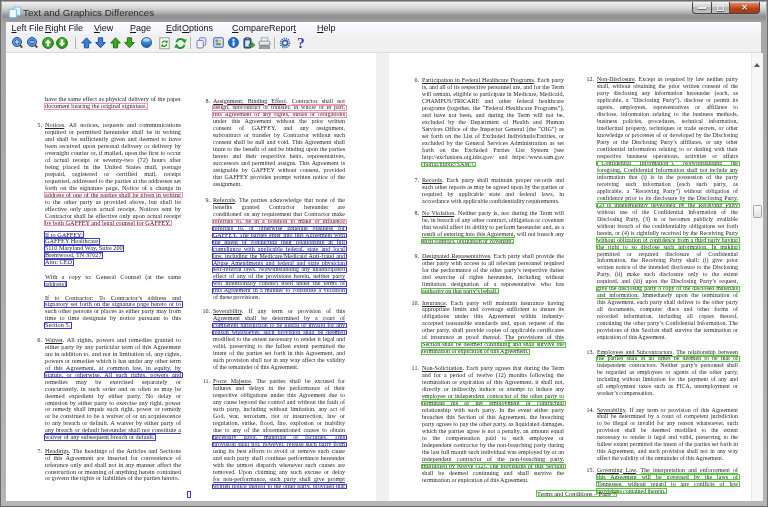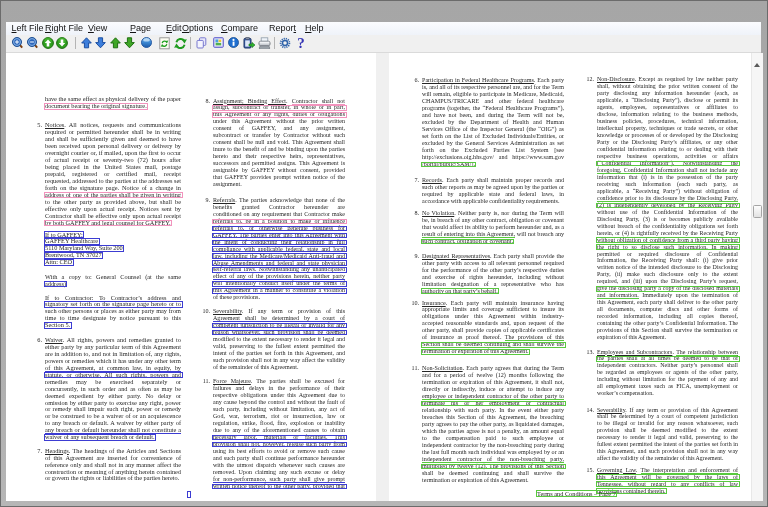--- a/index.html
+++ b/index.html
@@ -41,30 +41,42 @@
 .bx.p{border-color:#f293bd}
 .bx.b{border-color:#3c3cd2}
 .bx.g{border-color:#58c93e}
 .ug{border-bottom:1px solid #58c93e}
 .ub{border-bottom:1px solid #3c3cd2}
 .up{border-bottom:1px solid #f293bd}
 .pilcrow{position:absolute;left:181px;top:437.5px;width:3.5px;height:7px;border:1px solid #3c3cd2}
 .foot{position:absolute;left:148px;top:437.5px;height:6.97px;line-height:6.97px;font-family:"Liberation Serif",serif;font-size:6.3px;color:#1c1c1c}
 </style></head><body>
 <div class="win">
+ <div class="titlebar">
+  <svg class="ticon" width="14" height="13" viewBox="0 0 14 13">
+    <rect x="5.5" y="1" width="7.2" height="8.4" rx="1.2" fill="#e4f3fb" stroke="#7cc0e8" stroke-width="1.1"></rect>
+    <rect x="1.2" y="3.2" width="7.2" height="8.4" rx="1.2" fill="#f2fafd" stroke="#7cc0e8" stroke-width="1.1"></rect>
+  </svg>
+  <span class="ttext">Text and Graphics Differences</span>
+  <div class="wbtns">
+    <div class="wb mn"></div>
+        <div class="wb mx"></div>
+        <div class="wb cl"></div>
+  </div>
+ </div>
  <div class="menubar">
       <span class="mi" style="left:5.5px"><u>L</u>eft File</span>
       <span class="mi" style="left:39px"><u>R</u>ight File</span>
-      <span class="mi" style="left:82px"><u>V</u>iew</span>
+      <span class="mi" style="left:88px"><u>V</u>iew</span>
       <span class="mi" style="left:124px"><u>P</u>age</span>
       <span class="mi" style="left:160px"><u>E</u>dit</span>
       <span class="mi" style="left:176px"><u>O</u>ptions</span>
-      <span class="mi" style="left:215px"><u>C</u>ompare</span>
+      <span class="mi" style="left:226px"><u>C</u>ompare</span>
       <span class="mi" style="left:263px">Repor<u>t</u></span>
-      <span class="mi" style="left:299px"><u>H</u>elp</span>
+      <span class="mi" style="left:311px"><u>H</u>elp</span>
     </div>
  <div class="toolbar">
       <svg class="tbi" style="left:6px;top:2px" width="11" height="12" viewBox="0 0 11 12">
         <line x1="7.6" y1="7.6" x2="10.2" y2="10.6" stroke="#7b3f12" stroke-width="2"></line>
 <circle cx="5" cy="5" r="4.5" fill="#3873c4" stroke="#1d4e91" stroke-width="1"></circle>
 <circle cx="5" cy="5" r="3.4" fill="#2d66bb" stroke="#8fb8e6" stroke-width="0.9"></circle>
         <rect x="3.1" y="4.45" width="3.8" height="1.1" fill="#eaf2fb"></rect>
         <rect x="4.45" y="3.1" width="1.1" height="3.8" fill="#eaf2fb"></rect>
       </svg>
       <svg class="tbi" style="left:21px;top:2px" width="11" height="12" viewBox="0 0 11 12">

